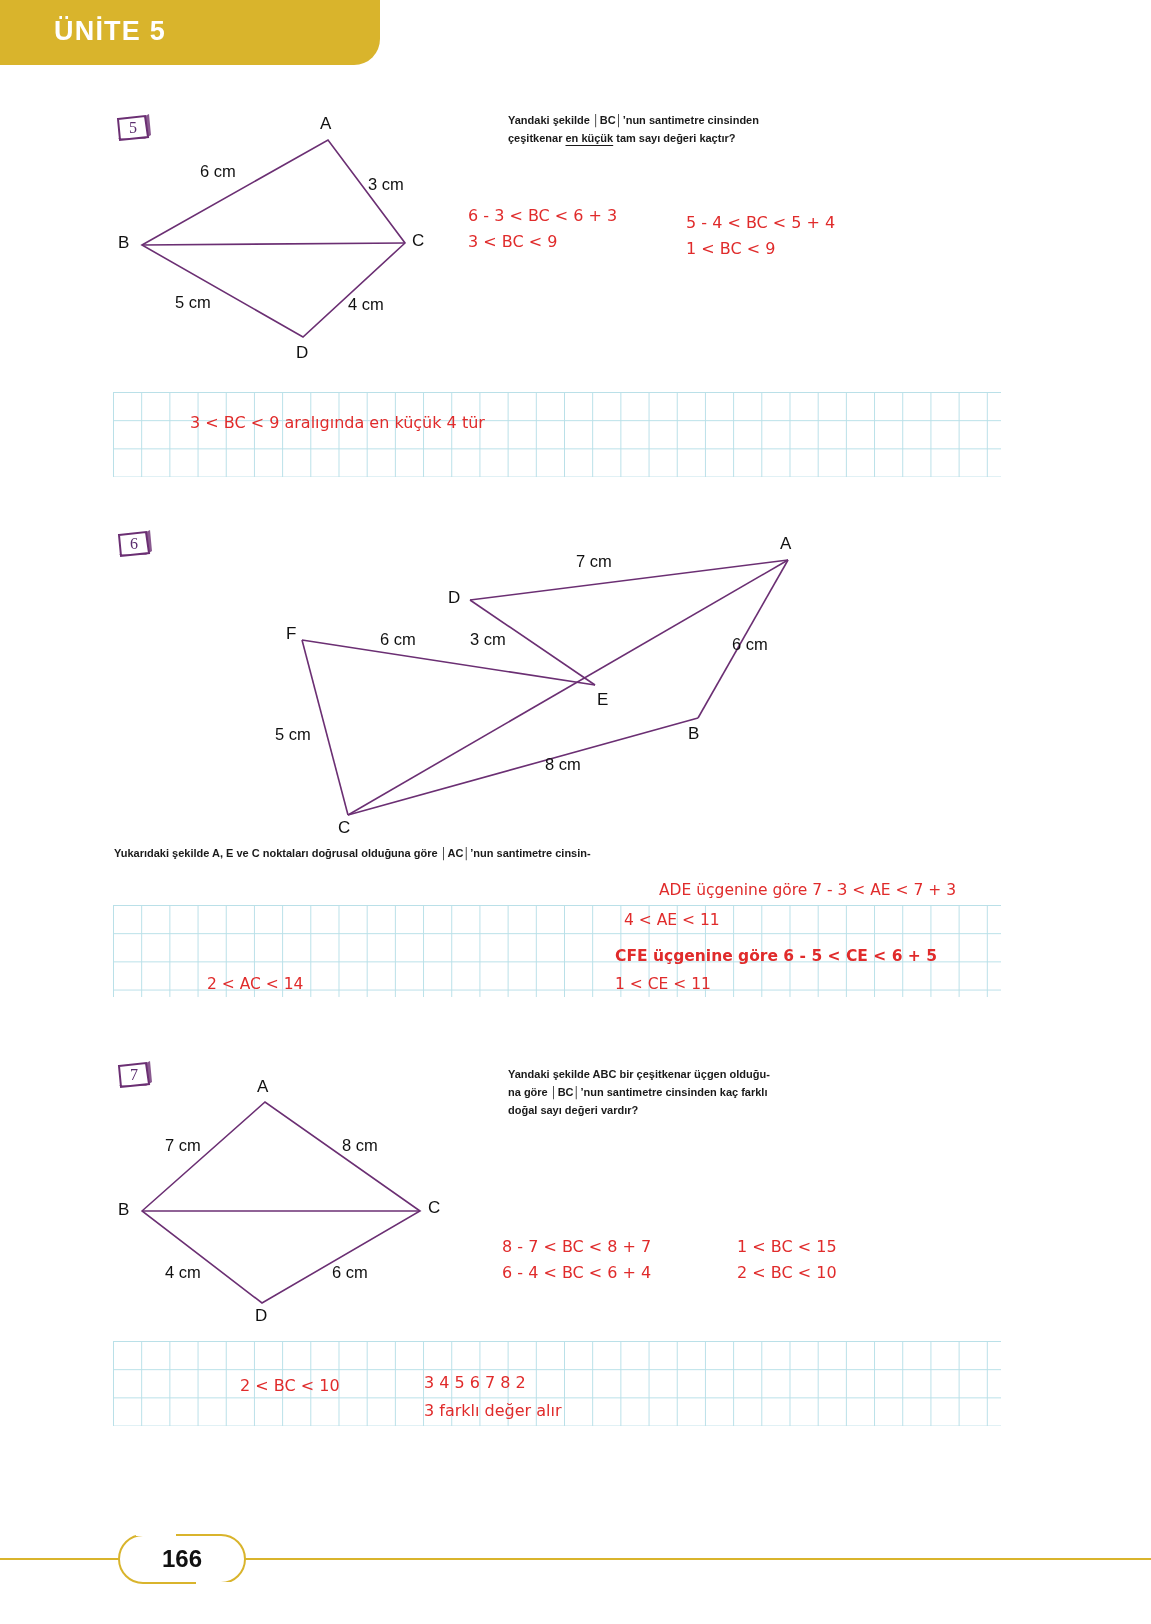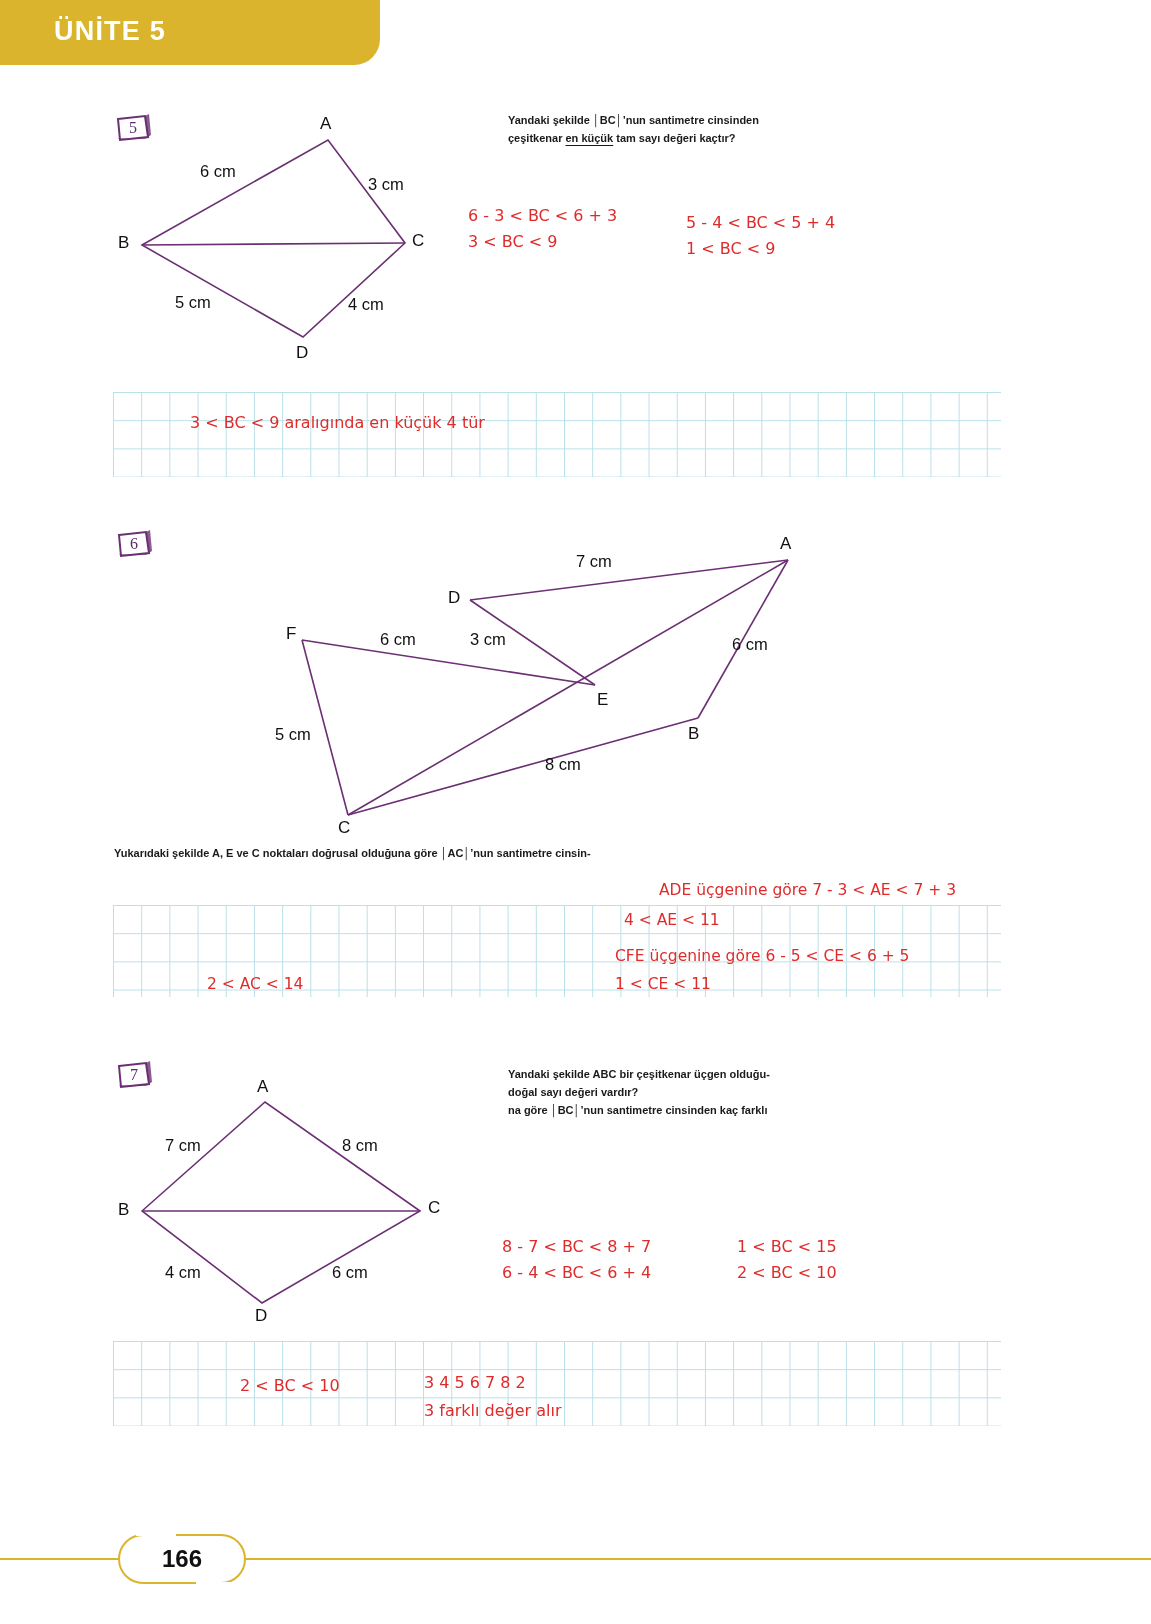--- a/index.html
+++ b/index.html
@@ -196,21 +196,21 @@
 
   <div class="prompt" style="left:114px; top:845px; width:890px;">
     <div>Yukarıdaki şekilde A, E ve C noktaları doğrusal olduğuna göre │AC│’nun santimetre cinsin-</div>
   </div>
 
   <div class="gridbox" style="left:113px; top:905px; width:888px; height:92px;"></div>
 
   <div class="red tight" style="left:615px; top:878px;margin-left:44px;">ADE üçgenine göre 7 - 3 &lt; AE &lt; 7 + 3</div>
   <div class="red tight" style="left:624px; top:908px;">4 &lt; AE &lt; 11</div>
   <div class="red tight" style="left:207px; top:972px;">2 &lt; AC &lt; 14</div>
-  <div class="red tight" style="left:615px; top:944px;">CFE üçgenine göre 6 - 5 &lt; CE &lt; 6 + 5</div>
+  <div class="red tight" style="left:615px; top:944px;font-weight:bold;">CFE üçgenine göre 6 - 5 &lt; CE &lt; 6 + 5</div>
   <div class="red tight" style="left:615px; top:972px;">1 &lt; CE &lt; 11</div>
 
   <div class="qnum" style="left:116px; top:1060px;">
     <svg width="36" height="30" viewBox="0 0 36 30">
       <path d="M3,6 L30,3 L33,24 L5,27 Z" fill="none" stroke="#6b2f73" stroke-width="2"></path>
       <path d="M30,3 L34,1 L36,22 L33,24 Z" fill="#6b2f73" opacity="0.8"></path>
       <path d="M3,25 L5,27 L33,24 L30,26 Z" fill="#6b2f73" opacity="0.6"></path>
     </svg>
     <span>7</span>
   </div>
@@ -226,22 +226,22 @@
     <div class="lbl" style="left:308px; top:120px;">C</div>
     <div class="lbl" style="left:135px; top:228px;">D</div>
     <div class="lbl sm" style="left:45px; top:58px;">7 cm</div>
     <div class="lbl sm" style="left:222px; top:58px;">8 cm</div>
     <div class="lbl sm" style="left:45px; top:185px;">4 cm</div>
     <div class="lbl sm" style="left:212px; top:185px;">6 cm</div>
   </div>
 
   <div class="prompt" style="left:508px; top:1066px; width:498px;">
     <div>Yandaki şekilde ABC bir çeşitkenar üçgen olduğu-</div>
+    <div>na göre │BC│’nun santimetre cinsinden kaç farklı</div>
     <div>doğal sayı değeri vardır?</div>
-    <div>na göre │BC│’nun santimetre cinsinden kaç farklı</div>
   </div>
 
   <div class="red" style="left:502px; top:1234px;">8 - 7 &lt; BC &lt; 8 + 7
 6 - 4 &lt; BC &lt; 6 + 4</div>
   <div class="red" style="left:737px; top:1234px;">1 &lt; BC &lt; 15
 2 &lt; BC &lt; 10</div>
 
   <div class="gridbox" style="left:113px; top:1341px; width:888px; height:85px;"></div>
   <div class="red" style="left:240px; top:1373px;">2 &lt; BC &lt; 10</div>
   <div class="red" style="left:424px; top:1370px;">3 4 5 6 7 8 2</div>

